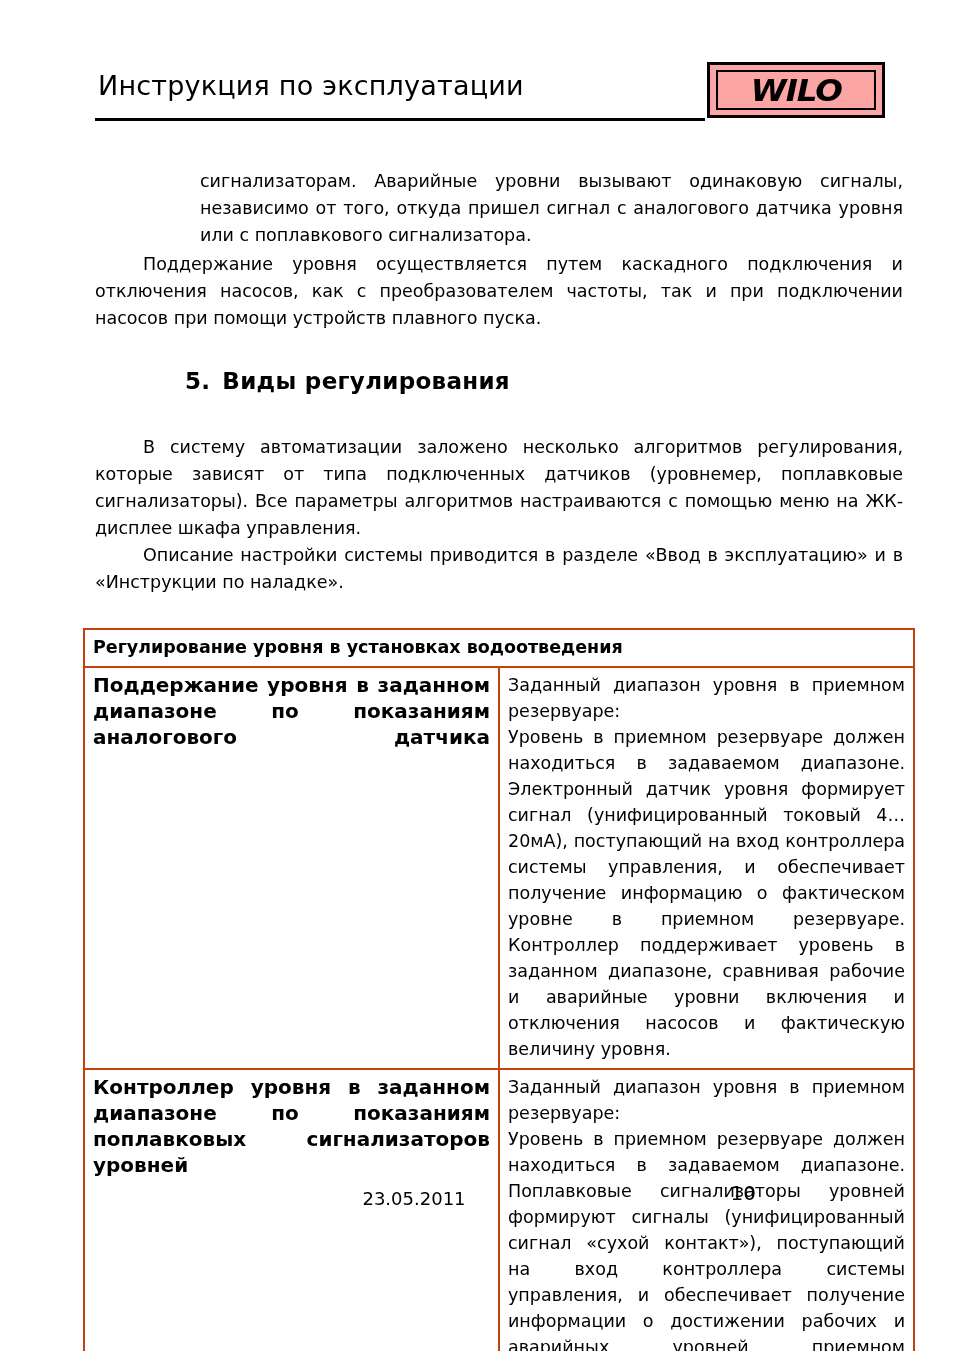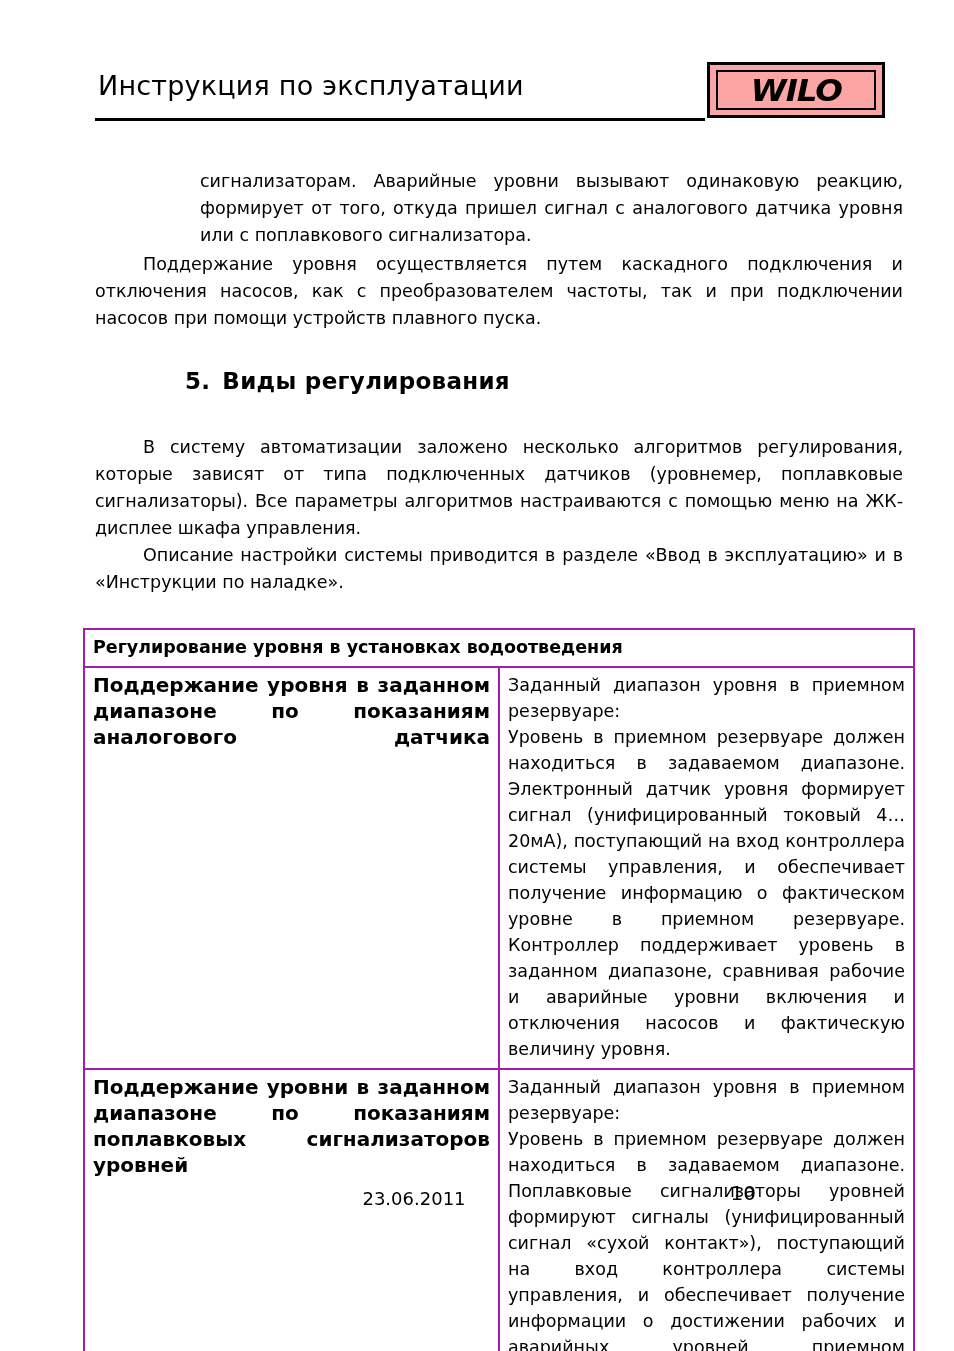--- a/index.html
+++ b/index.html
@@ -133,21 +133,21 @@
     margin-top: 32px;
     margin-left: -12px;
     width: 832px;
   }
   table.reg-table {
     border-collapse: collapse;
     width: 100%;
     table-layout: fixed;
   }
   table.reg-table td {
-    border: 2px solid #a21caf;
+    border: 2px solid #c2410c;
     vertical-align: top;
     padding: 4px 8px 6px 8px;
     font-size: 17.5px;
     line-height: 26px;
     text-align: justify;
   }
   td.title-cell {
     font-weight: bold;
     padding-left: 10px;
   }
@@ -199,21 +199,21 @@
     <div class="header-rule"></div>
     <div class="logo-box">
       <div class="logo-inner">
         <span class="logo-text">WILO</span>
       </div>
     </div>
   </div>
 
   <div class="content">
 
-    <p class="indent-block">сигнализаторам. Аварийные уровни вызывают одинаковую реакцию, формирует от того, откуда пришел сигнал с аналогового датчика уровня или с поплавкового сигнализатора.</p>
+    <p class="indent-block">сигнализаторам. Аварийные уровни вызывают одинаковую сигналы, независимо от того, откуда пришел сигнал с аналогового датчика уровня или с поплавкового сигнализатора.</p>
 
 
     <p class="para-indent tight" style="margin-top:2px;">Поддержание уровня осуществляется путем каскадного подключения и отключения насосов, как с преобразователем частоты, так и при подключении насосов при помощи устройств плавного пуска.</p>
 
     <div class="section-heading">
       <span class="num">5.</span><span>Виды регулирования</span>
     </div>
 
     <p class="para-indent after-heading">В систему автоматизации заложено несколько алгоритмов регулирования, которые зависят от типа подключенных датчиков (уровнемер, поплавковые сигнализаторы). Все параметры алгоритмов настраиваются с помощью меню на ЖК-дисплее шкафа управления.</p>
     <p class="para-indent tight">Описание настройки системы приводится в разделе «Ввод в эксплуатацию» и в «Инструкции по наладке».</p>
@@ -228,29 +228,29 @@
             <td class="label-cell">
               <p>Поддержание уровня в заданном диапазоне по показаниям аналогового датчика</p>
             </td>
             <td class="body-cell">
               <span class="sub-title">Заданный диапазон уровня в приемном резервуаре:</span>
               <p>Уровень в приемном резервуаре должен находиться в задаваемом диапазоне. Электронный датчик уровня формирует сигнал (унифицированный токовый 4…20мА), поступающий на вход контроллера системы управления, и обеспечивает получение информацию о фактическом уровне в приемном резервуаре. Контроллер поддерживает уровень в заданном диапазоне, сравнивая рабочие и аварийные уровни включения и отключения насосов и фактическую величину уровня.</p>
             </td>
           </tr>
           <tr>
             <td class="label-cell">
-              <p>Поддержание уровни в заданном диапазоне по показаниям поплавковых сигнализаторов уровней</p>
+              <p>Контроллер уровня в заданном диапазоне по показаниям поплавковых сигнализаторов уровней</p>
             </td>
             <td class="body-cell">
               <span class="sub-title">Заданный диапазон уровня в приемном резервуаре:</span>
               <p>Уровень в приемном резервуаре должен находиться в задаваемом диапазоне. Поплавковые сигнализаторы уровней формируют сигналы (унифицированный сигнал «сухой контакт»), поступающий на вход контроллера системы управления, и обеспечивает получение информации о достижении рабочих и аварийных уровней приемном резервуаре. Контроллер поддерживает уровень в заданном диапазоне на основании информации о достижении рабочих и аварийных уровней.</p>
             </td>
           </tr>
         </tbody>
       </table>
     </div>
 
   </div>
 
-  <div class="footer-date">23.06.2011</div>
+  <div class="footer-date">23.05.2011</div>
   <div class="footer-page">10</div>
 
 </div>
 
 </body></html>

